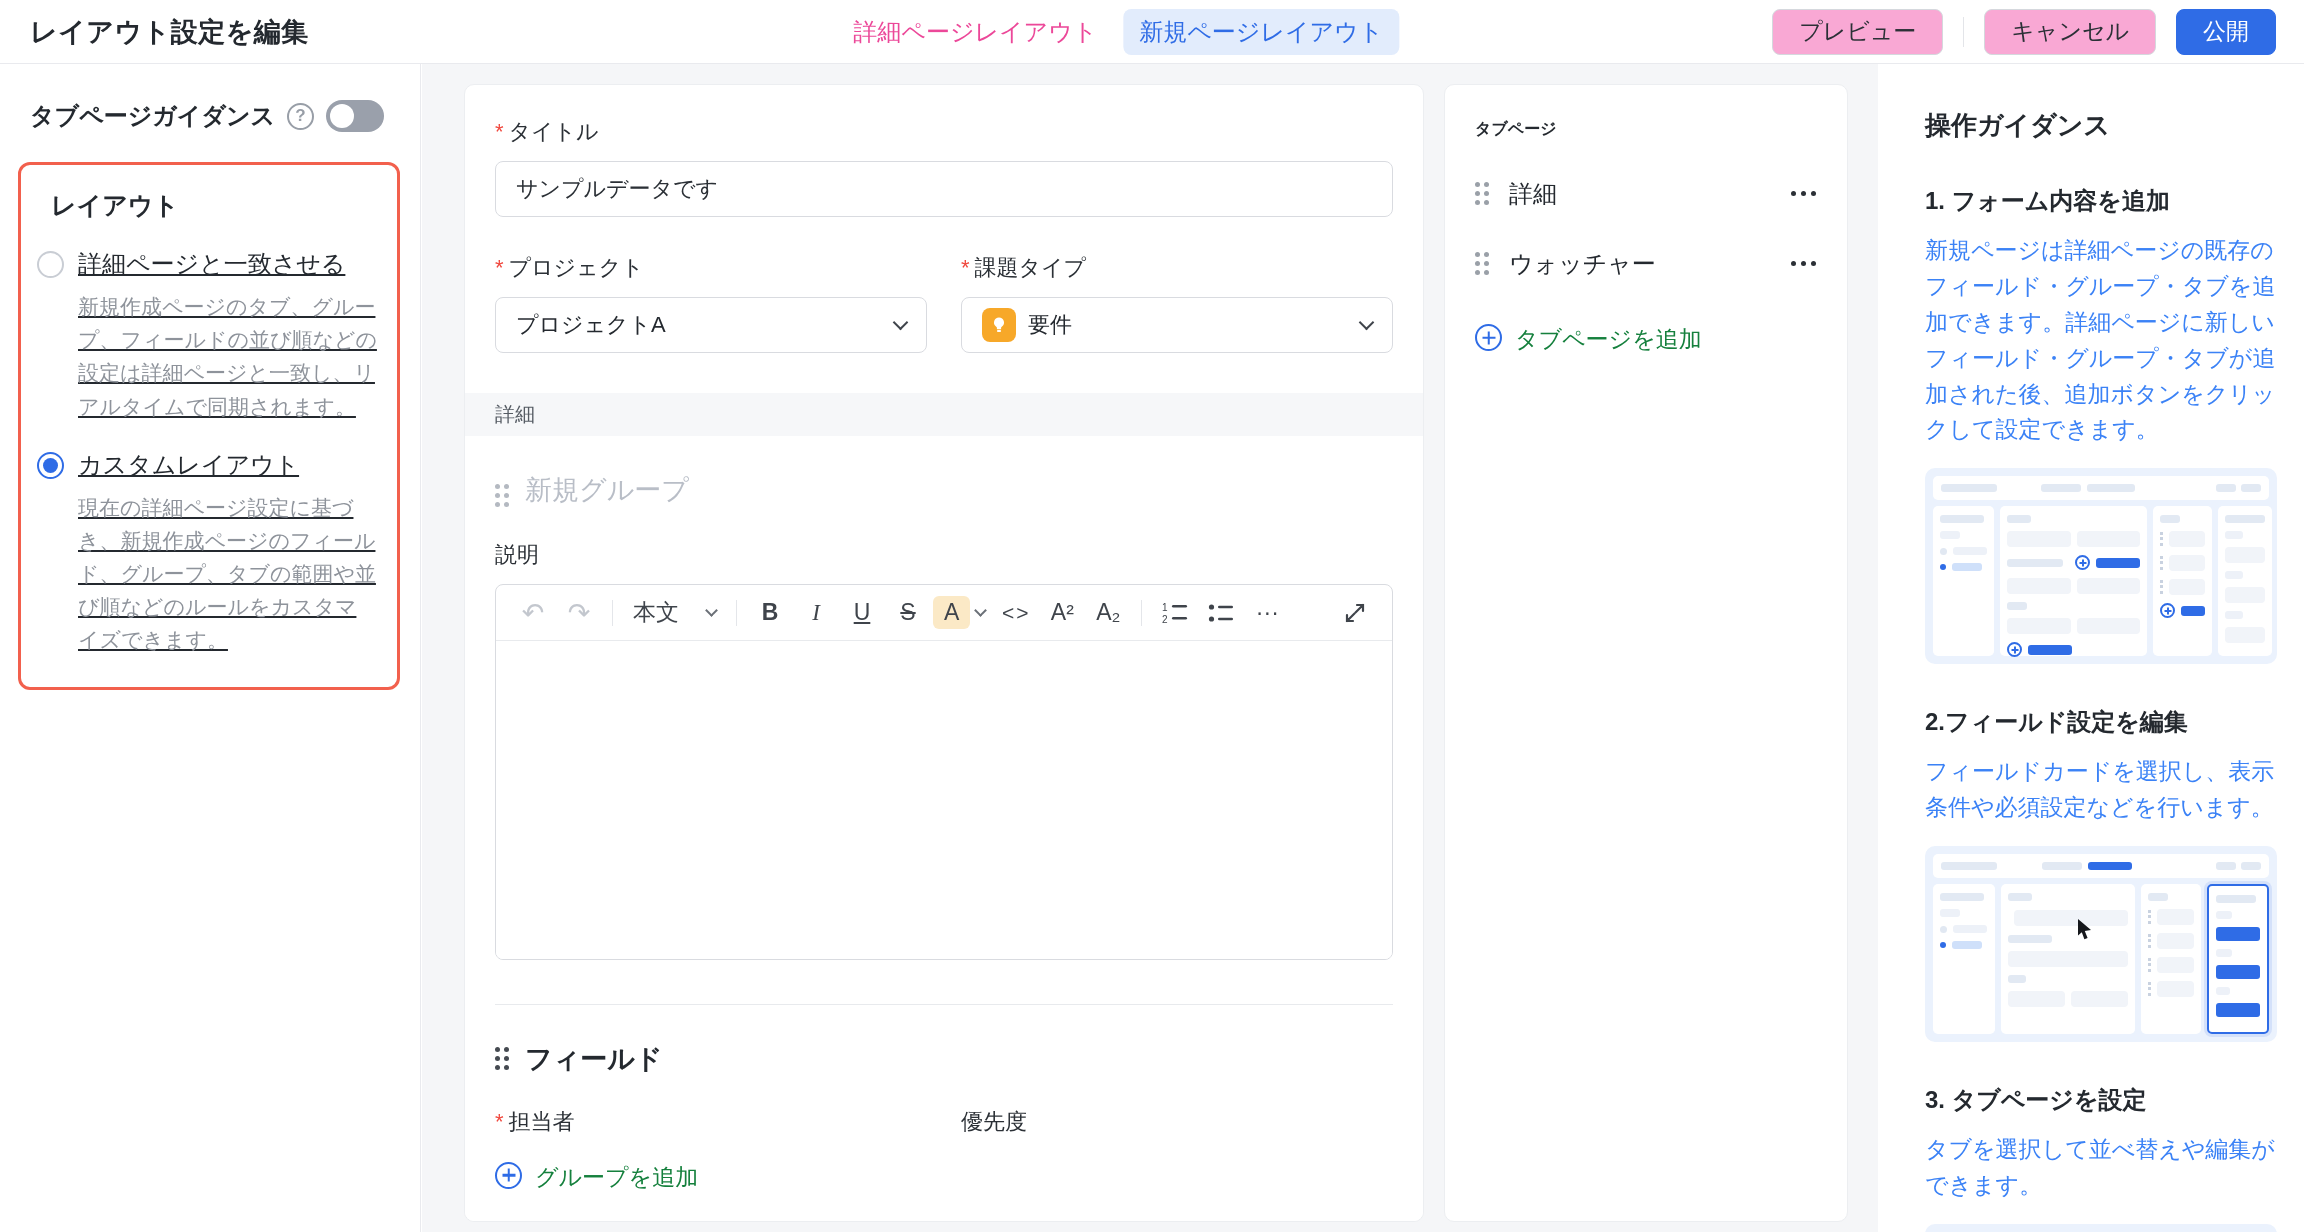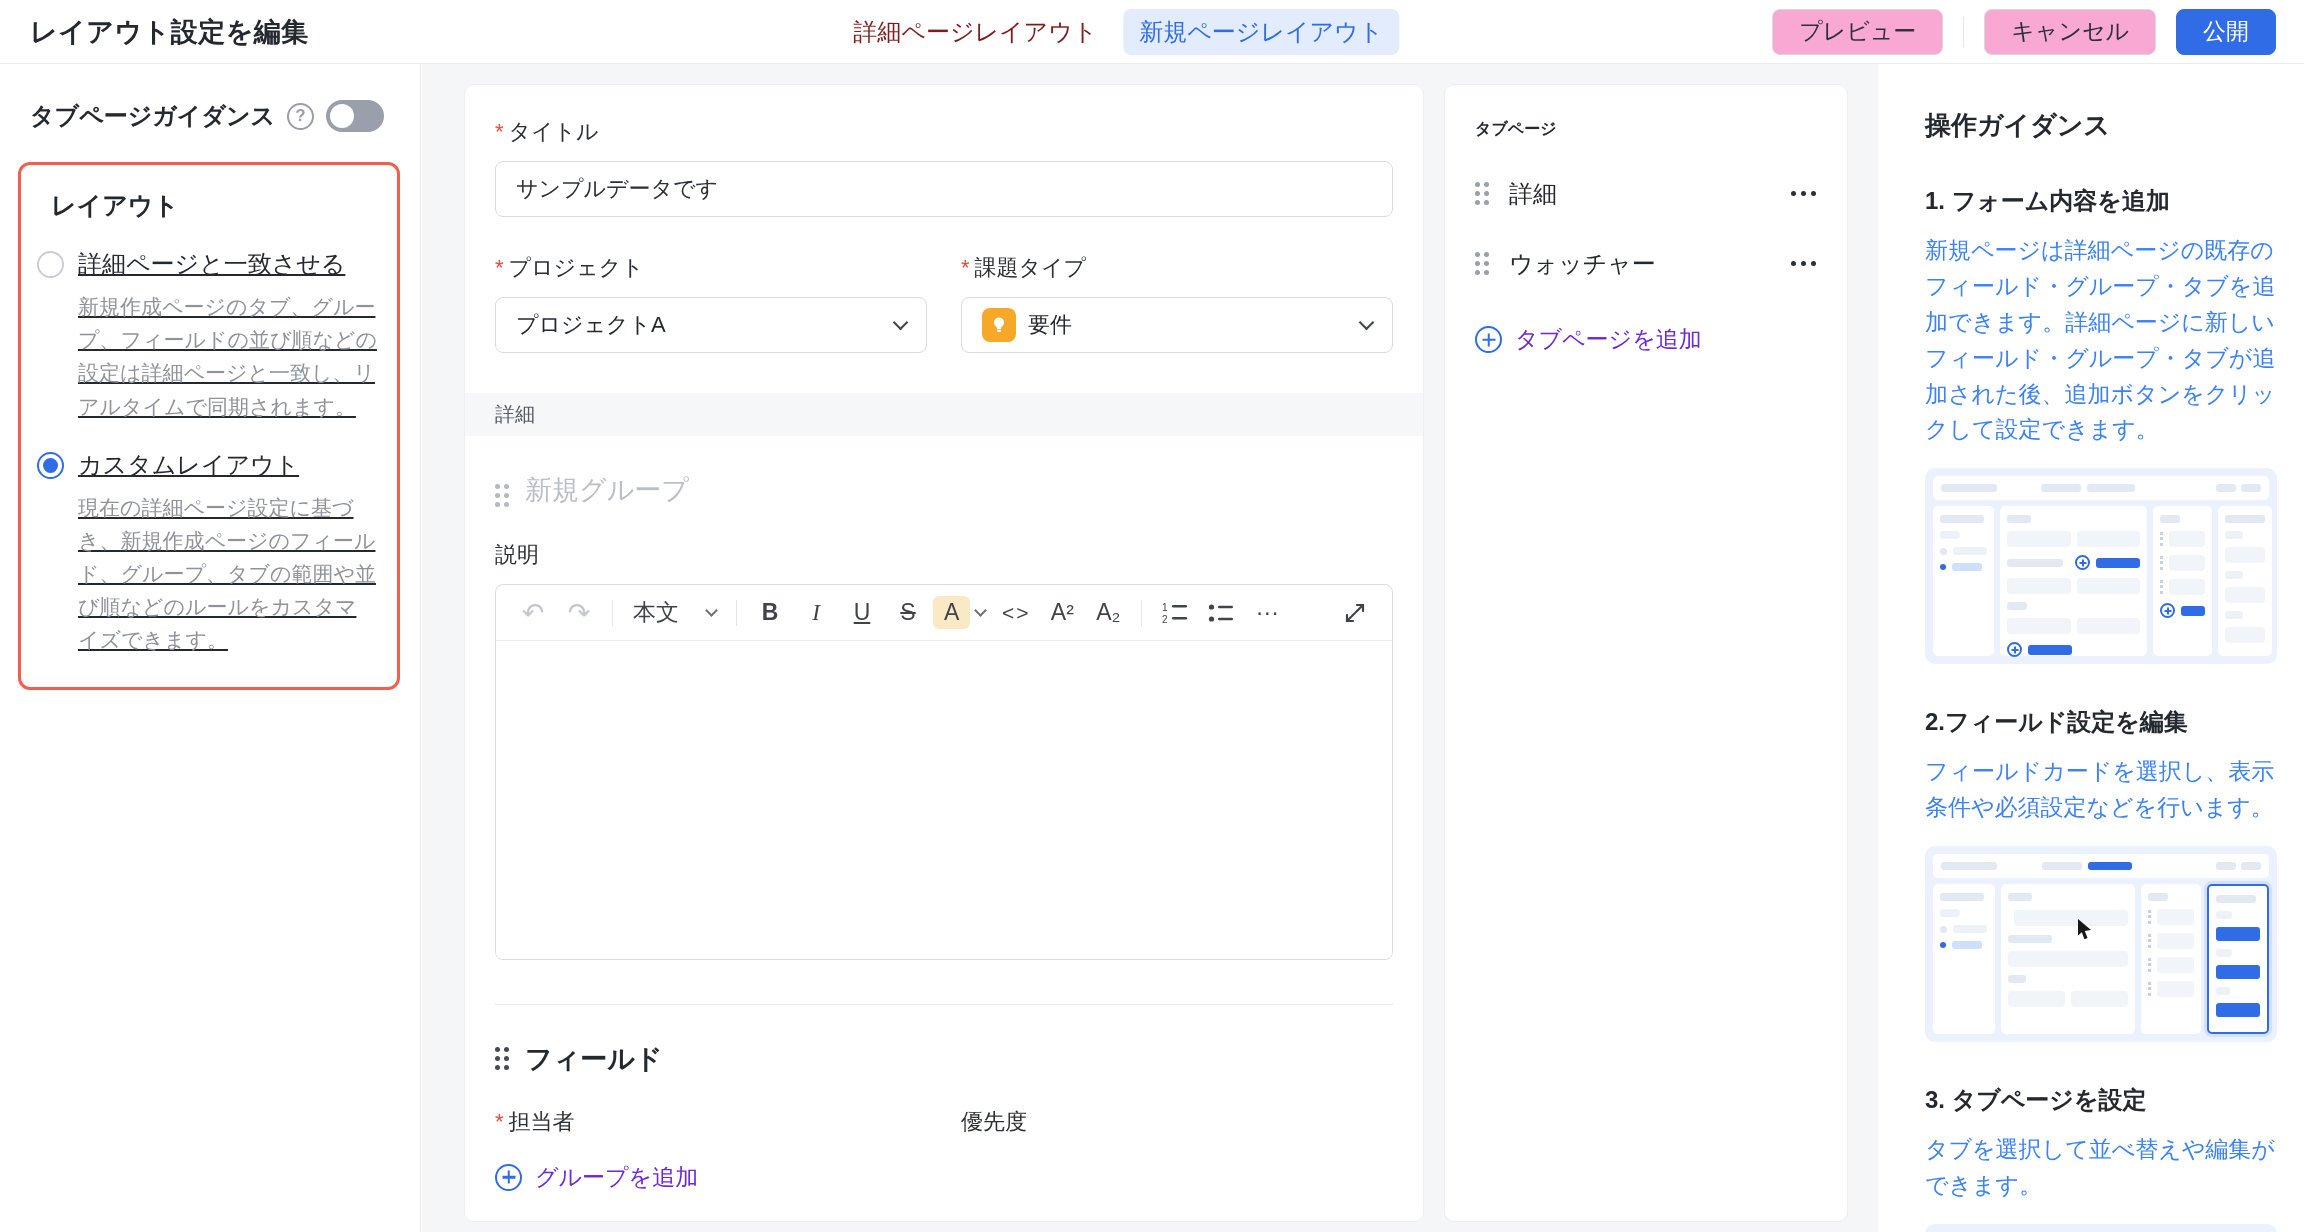--- a/index.html
+++ b/index.html
@@ -6,21 +6,21 @@
   html,body { width:2304px; height:1232px; }
   body {
     position:relative; overflow:hidden; background:#fff;
     font-family:"Liberation Sans","DejaVu Sans",sans-serif; color:#24292f;
   }
   
   .header { position:absolute; top:0; left:0; right:0; height:64px; background:#fff;
     border-bottom:1px solid #e9eaee; display:flex; align-items:center; z-index:10; }
   .header-title { margin-left:30px; font-size:27px; font-weight:700; letter-spacing:.5px; }
   .header-tabs { position:absolute; left:50%; transform:translateX(-56%); display:flex; gap:10px; align-items:center; }
-  .htab { font-size:24px; padding:7px 16px; border-radius:8px; color:#7f1d1d; cursor:default; white-space:nowrap; }
+  .htab { font-size:24px; padding:7px 16px; border-radius:8px; color:#ec4899; cursor:default; white-space:nowrap; }
   .htab.active { background:#e2ecfc; color:#2f6ce6; }
   .header-actions { margin-left:auto; display:flex; align-items:center; gap:20px; margin-right:28px; }
   .btn { height:46px; padding:0 26px; border-radius:8px; font-size:23px; display:flex; align-items:center;
     border:1px solid #d5d8dd; background:#f9a8d4; color:#2b3036; white-space:nowrap; }
   .btn.primary { background:#2f6ce6; border-color:#2f6ce6; color:#fff; }
   .vdiv { width:1px; height:30px; background:#e3e5e9; }
   
   .sidebar { position:absolute; top:64px; left:0; width:421px; bottom:0; background:#fff;
     border-right:1px solid #e9eaee; padding:36px 20px 0 18px; }
   .guide-row { display:flex; align-items:center; gap:12px; padding-left:12px; }
@@ -82,21 +82,21 @@
   .code-tb { letter-spacing:2px; font-size:21px; }
   .expand { margin-left:auto; }
   .editor-body { height:318px; background:#fff; }
   .hdivider { height:1px; background:#e8eaed; margin-top:44px; }
   .fields-row { margin-top:36px; display:flex; align-items:center; gap:15px; }
   .fields-title { font-size:27px; font-weight:700; color:#24292f; }
   .row2.tight { margin-top:30px; }
   .row2.tight .select { margin-top:12px; }
   .card-footer { position:absolute; left:0; right:0; bottom:0; height:88px; background:#fff;
     display:flex; align-items:center; padding:0 30px; }
-  .add-link { display:flex; align-items:center; gap:13px; color:#6d28d9; font-size:23px; }
+  .add-link { display:flex; align-items:flex-start; gap:13px; color:#15803d; font-size:23px; }
   .plus-icon { width:27px; height:27px; border:2.5px solid #2f6ce6; border-radius:50%; position:relative; flex:0 0 auto; }
   .plus-icon::before { content:""; position:absolute; left:50%; top:50%; width:13px; height:2.5px;
     background:#2f6ce6; transform:translate(-50%,-50%); }
   .plus-icon::after { content:""; position:absolute; left:50%; top:50%; width:2.5px; height:13px;
     background:#2f6ce6; transform:translate(-50%,-50%); }
   
   .tabs-card { position:absolute; left:1444px; top:84px; width:404px; height:1138px; background:#fff;
     border:1px solid #eceef1; border-radius:10px; padding:34px 30px; }
   .tabs-title { font-size:16px; font-weight:700; }
   .tp-item { margin-top:38px; display:flex; align-items:center; gap:19px; font-size:24px; color:#24292f; }

